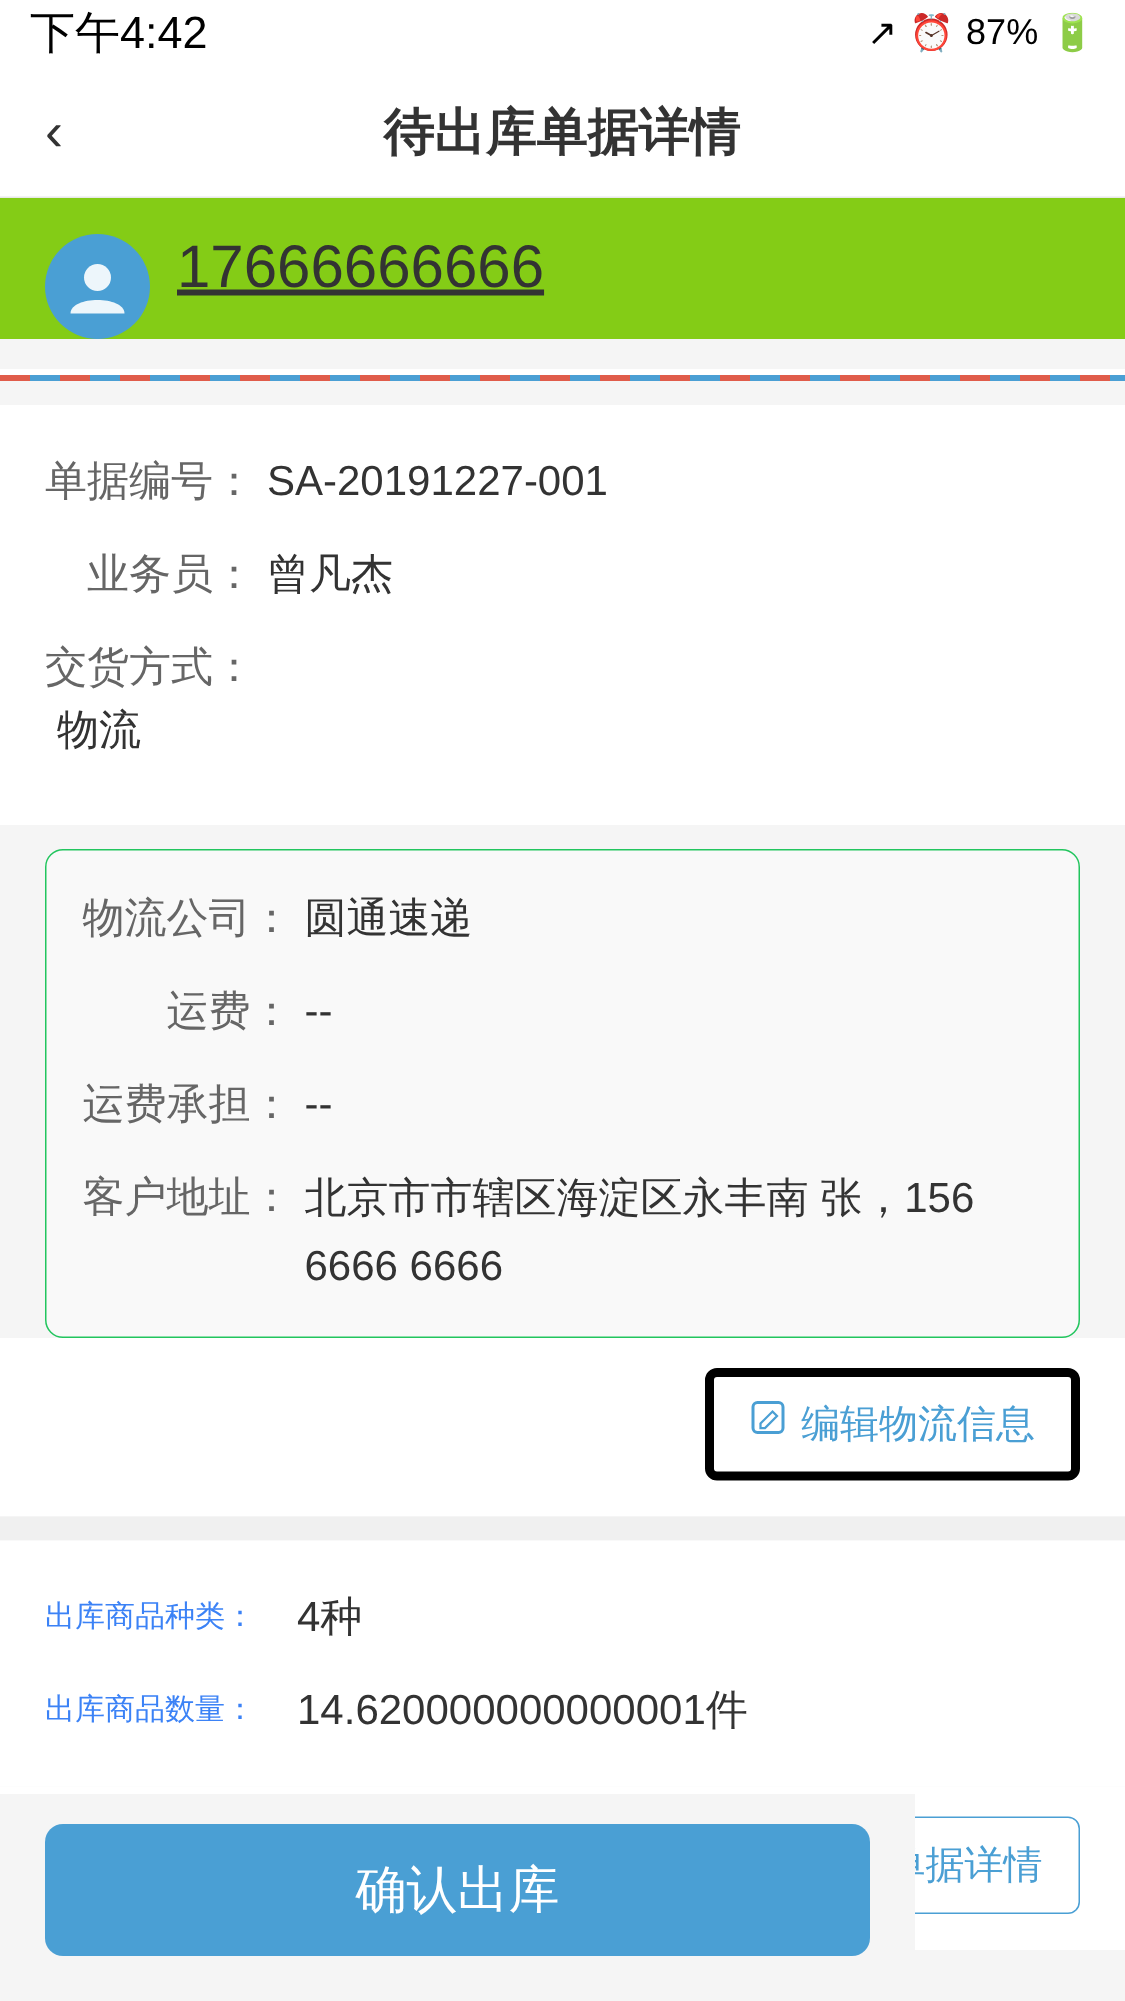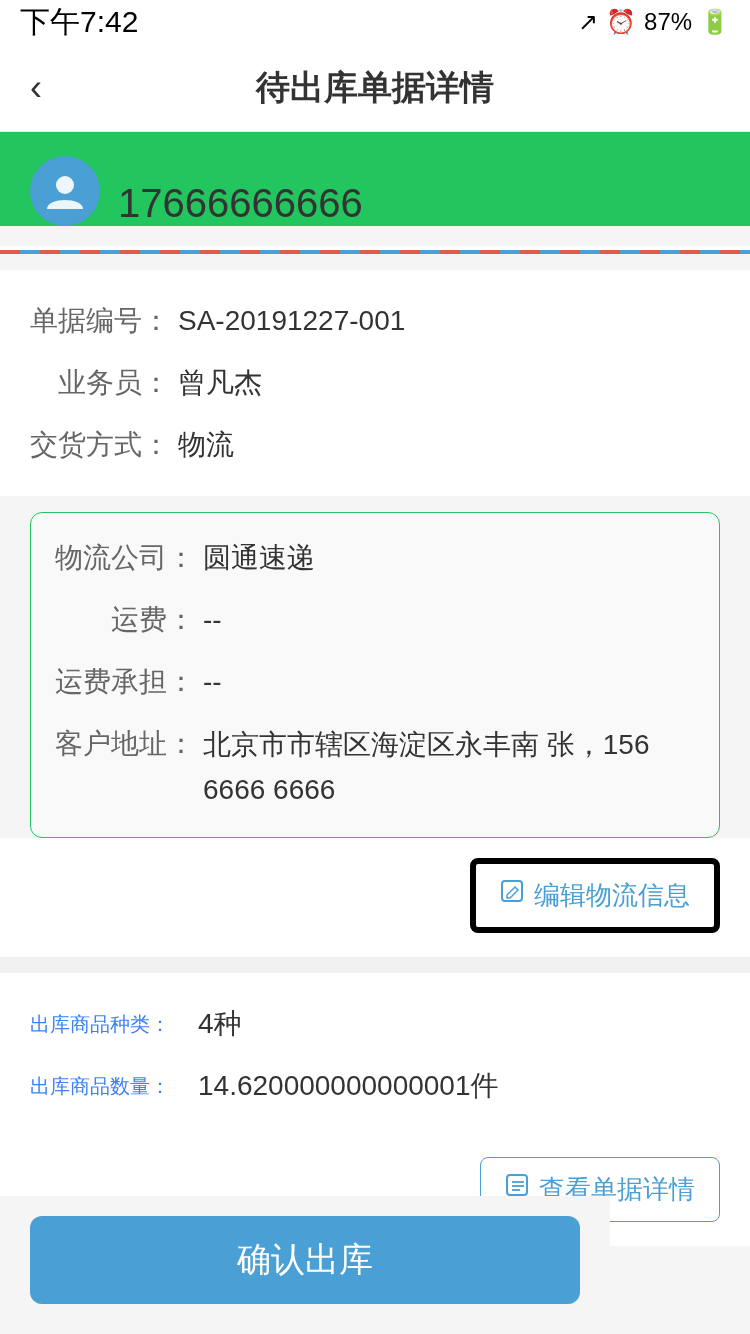--- a/index.html
+++ b/index.html
@@ -48,25 +48,26 @@
       cursor: pointer;
     }
     .nav-title {
       font-size: 34px;
       font-weight: 600;
       color: #333;
     }
 
     
     .user-header {
-      background: #22c55e;
+      background: #84cc16;
       padding: 24px 30px 0 30px;
       display: flex;
-      align-items: flex-end;
+      align-items: flex-start;
       gap: 18px;
+      text-decoration: underline;
     }
     .user-avatar {
       width: 70px;
       height: 70px;
       border-radius: 50%;
       background: #4a9fd4;
       display: flex;
       align-items: center;
       justify-content: center;
       flex-shrink: 0;
@@ -107,21 +108,21 @@
       background: #fff;
       padding: 30px 30px;
       margin-top: 16px;
     }
     .info-row {
       display: flex;
       align-items: flex-start;
       margin-bottom: 20px;
       line-height: 1.5;
     }
-    .info-row:last-child { margin-bottom: 0; }
+    .info-row:last-child { margin-bottom: 12px; flex-direction: column; }
     .info-label {
       color: #666;
       font-size: 28px;
       min-width: 140px;
       text-align: right;
       flex-shrink: 0;
     }
     .info-value {
       color: #333;
       font-size: 28px;
@@ -273,21 +274,21 @@
       justify-content: center;
     }
 
     
     .wifi-icon { font-size: 22px; }
   </style>
 </head>
 <body>
 
 <div class="status-bar">
-  <div class="status-bar-center">下午7:42</div>
+  <div class="status-bar-center">下午4:42</div>
   <div class="status-bar-right">
     <span>↗</span>
     <span>⏰</span>
     <span>87%</span>
     <span>🔋</span>
   </div>
 </div>
 
 <div class="nav-bar">
   <span class="nav-back">‹</span>

